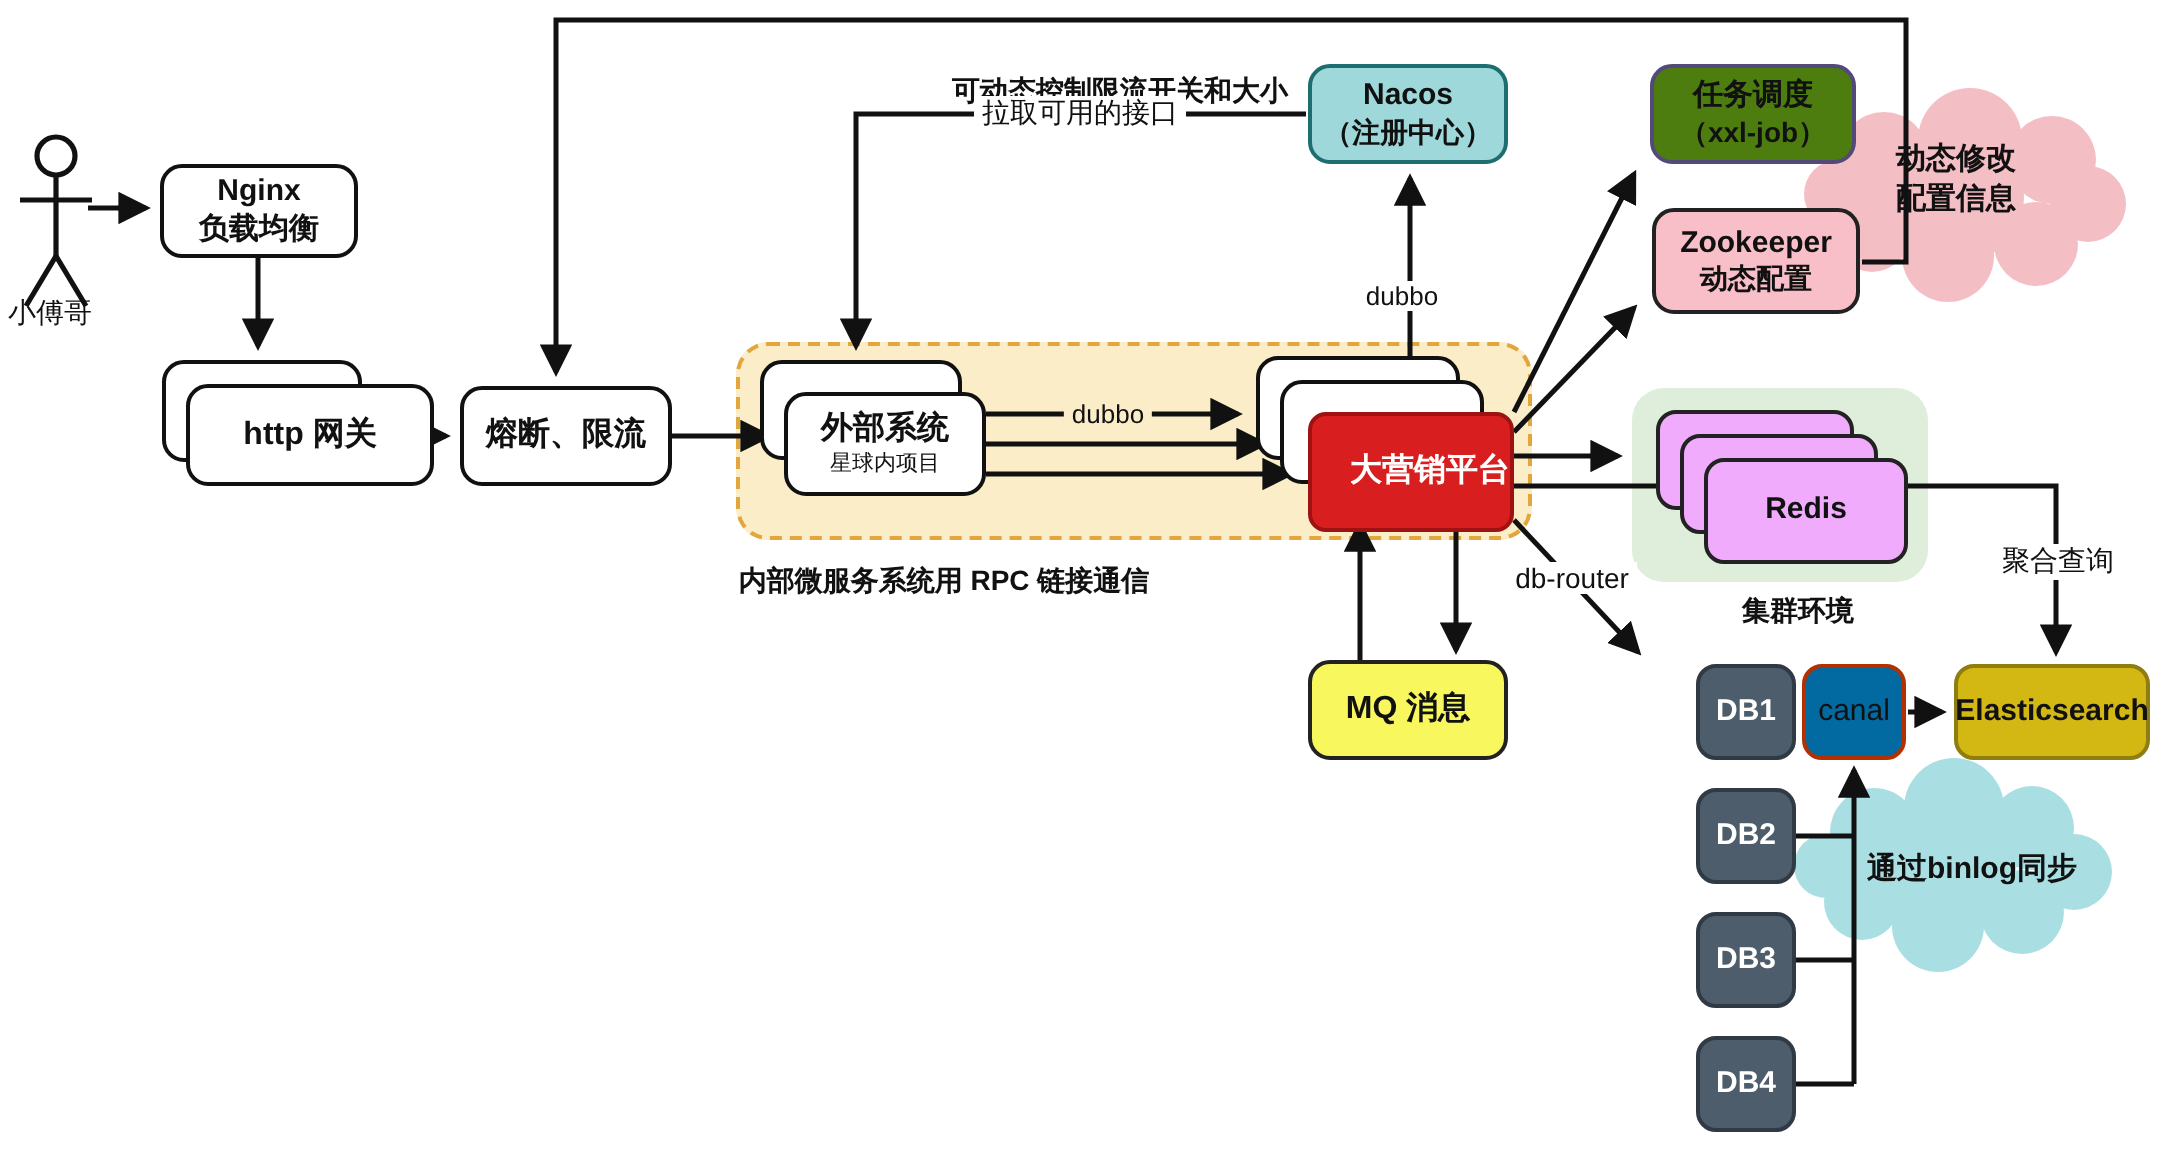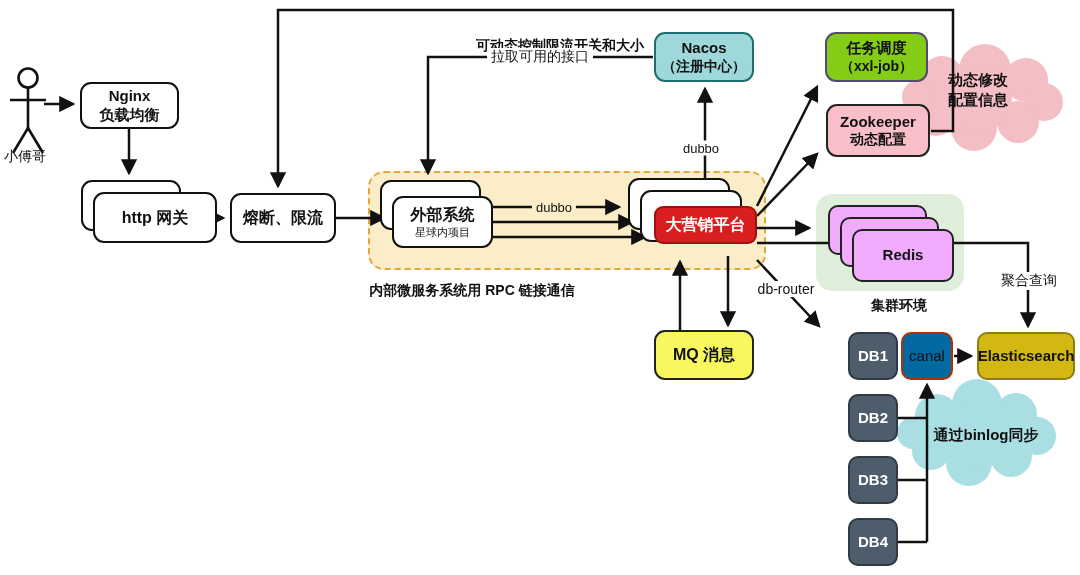--- a/index.html
+++ b/index.html
@@ -19,21 +19,21 @@
   
   .elabel{position:absolute;transform:translate(-50%,-50%);font-size:13px;background:#fff;
         padding:0 4px;white-space:nowrap;}
   .elabel.bold{font-weight:700;font-size:14px;}
   .plain{background:transparent;}
   .cloud-text{position:absolute;transform:translate(-50%,-50%);text-align:center;font-size:15px;
         font-weight:600;line-height:1.35;white-space:nowrap;}
   
   .n-red{background:#D81E1E;border-color:#9E1212;color:#fff;border-radius:9px;font-size:16px;}
   .n-teal{background:#9ED8DA;border-color:#1D6E70;}
-  .n-purple{background:#84cc16;border-color:#544A7A;}
+  .n-purple{background:#4d7c0f;border-color:#544A7A;}
   .n-pink{background:#F8BFC8;border-color:#222;}
   .n-green{background:#f0abfc;border-color:#222;border-radius:10px;}
   .n-yellow{background:#F8F75E;border-color:#222;}
   .n-db{background:#4E5D6B;border-color:#2F3A45;color:#fff;border-radius:10px;font-weight:700;margin-left:20px;}
   .n-orange{background:#0369a1;border-color:#B33000;border-radius:10px;}
   .n-gold{background:#D3B713;border-color:#8F7D10;border-radius:10px;}
 </style>
 </head>
 <body>
 
@@ -123,21 +123,21 @@
   </div>
 
   <div class="node" style="left:380px;top:180px;width:101px;height:50px;"></div>
   <div class="node" style="left:392px;top:196px;width:101px;height:52px;font-size:16px;">
     <span>外部系统</span>
     <span class="sub">星球内项目</span>
   </div>
 
   <div class="node" style="left:628px;top:178px;width:102px;height:52px;"></div>
   <div class="node" style="left:640px;top:190px;width:102px;height:52px;"></div>
-  <div class="node n-red" style="left:654px;top:206px;width:103px;height:38px;">
+  <div class="node n-red" style="left:654px;top:206px;width:103px;height:60px;align-items:flex-end;">
     <span>大营销平台</span>
   </div>
 
   <div class="node n-teal" style="left:654px;top:32px;width:100px;height:50px;">
     <span>Nacos</span>
     <span style="font-size:14px;">（注册中心）</span>
   </div>
 
   <div class="node n-purple" style="left:825px;top:32px;width:103px;height:50px;">
     <span>任务调度</span>

